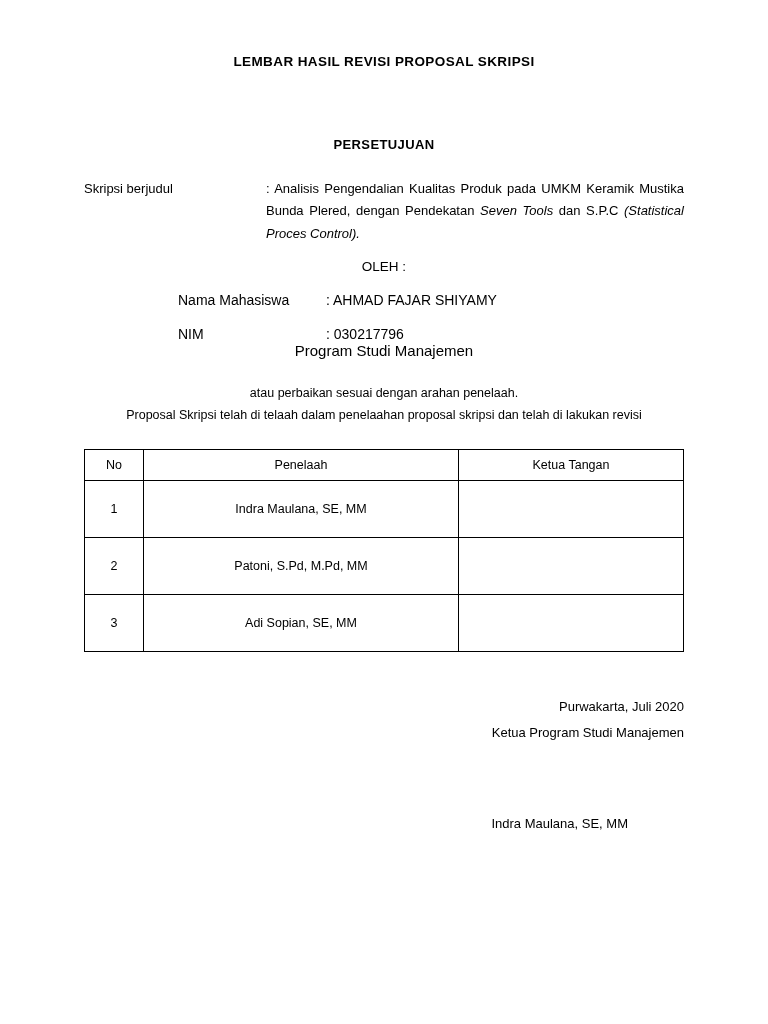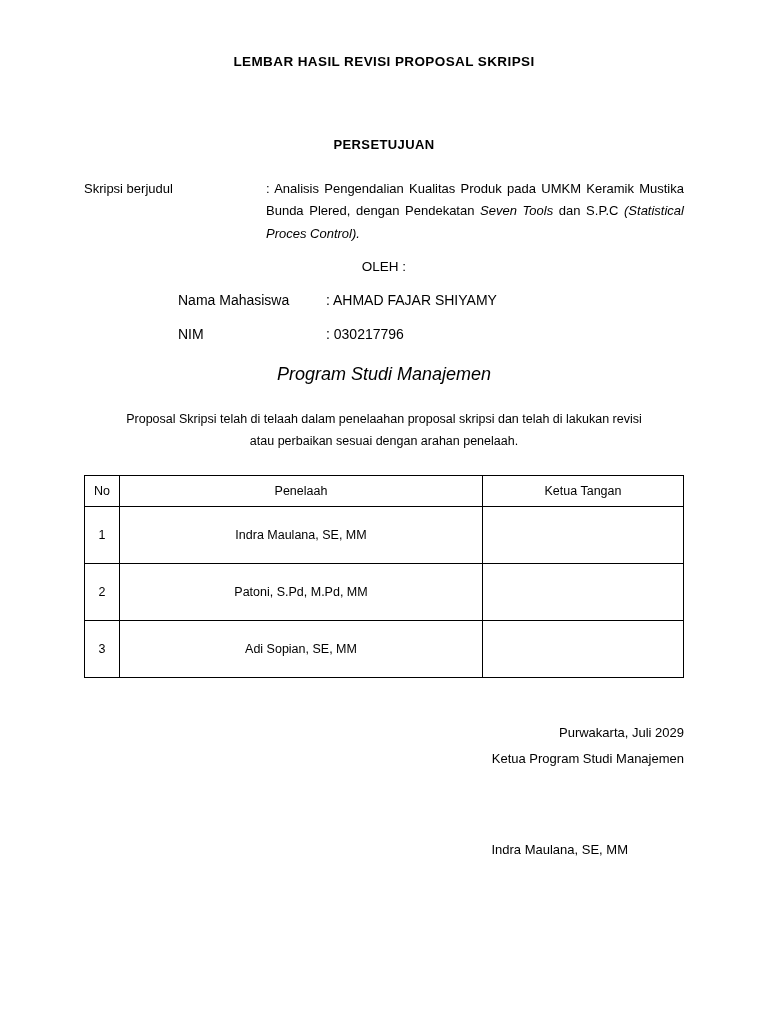--- a/index.html
+++ b/index.html
@@ -72,23 +72,21 @@
   }
   .field-label {
     width: 148px;
     flex: 0 0 148px;
   }
   .field-value {
     flex: 1;
   }
   .prodi {
     text-align: center;
-    font-size: 18px;
-    margin-top: 22px;
-    font-style: italic;
+    font-size: 15px;
   }
   .paragraph {
     margin-top: 24px;
     text-align: center;
     font-size: 12.5px;
     line-height: 1.75;
   }
   table.reviewers {
     margin-top: 22px;
     width: 100%;
@@ -98,21 +96,21 @@
   table.reviewers th,
   table.reviewers td {
     border: 1px solid #000000;
     font-weight: normal;
     font-size: 12.5px;
     text-align: center;
     vertical-align: middle;
   }
   table.reviewers thead th {
     height: 26px;
-    padding: 2px 0;
+    padding: 2px 12px;
     margin-left: 30px;
   }
   table.reviewers tbody td {
     height: 54px;
   }
   .col-no { width: 34px; }
   .col-sign { width: 200px; }
   .closing {
     margin-top: 42px;
     text-align: right;
@@ -150,22 +148,22 @@
   </div>
 
   <div class="field-row">
     <div class="field-label">NIM</div>
     <div class="field-value">: 030217796</div>
   </div>
 
   <div class="prodi">Program Studi Manajemen</div>
 
   <div class="paragraph">
+    <div>atau perbaikan sesuai dengan arahan penelaah.</div>
     <div>Proposal Skripsi telah di telaah dalam penelaahan proposal skripsi dan telah di lakukan revisi</div>
-    <div>atau perbaikan sesuai dengan arahan penelaah.</div>
   </div>
 
   <table class="reviewers">
     <thead>
       <tr>
         <th class="col-no">No</th>
         <th>Penelaah</th>
         <th class="col-sign">Ketua Tangan</th>
       </tr>
     </thead>
@@ -182,19 +180,19 @@
       </tr>
       <tr>
         <td class="col-no">3</td>
         <td>Adi Sopian, SE, MM</td>
         <td class="col-sign"></td>
       </tr>
     </tbody>
   </table>
 
   <div class="closing">
-    <div class="place-date">Purwakarta, Juli 2029</div>
+    <div class="place-date">Purwakarta, Juli 2020</div>
     <div class="role">Ketua Program Studi Manajemen</div>
   </div>
 
   <div class="signer">Indra Maulana, SE, MM</div>
 
 </div>
 
 </body></html>

